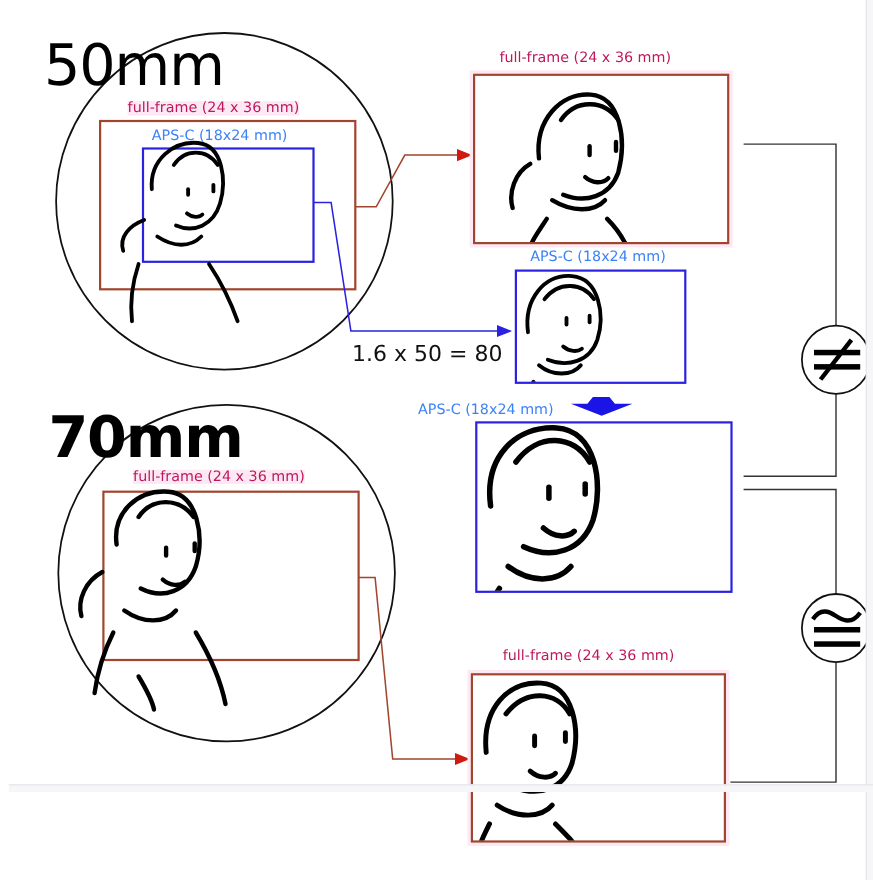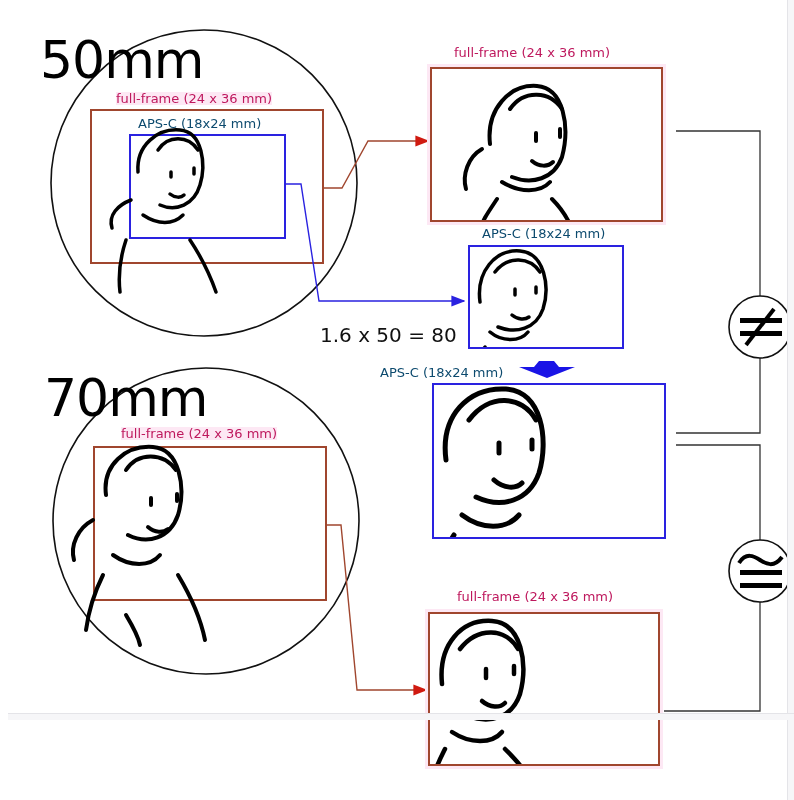--- a/index.html
+++ b/index.html
@@ -2,21 +2,21 @@
 <html><head>
 <meta charset="utf-8">
 <style>
   html, body { margin: 0; padding: 0; background: #ffffff; }
   body { width: 794px; height: 800px; position: relative; overflow: hidden;
          font-family: "DejaVu Sans", sans-serif; }
   .canvas { position: absolute; left: 8px; top: 0; width: 794px; height: 720px; }
   .lbl { position: absolute; white-space: nowrap; font-family: "DejaVu Sans", sans-serif; }
   .big { font-size: 52px; color: #000; line-height: 1; letter-spacing: -1px; }
   .ff  { font-size: 13px; color: #be185d; line-height: 1; }
-  .aps { font-size: 13px; color: #0c4a6e; line-height: 1; }
+  .aps { font-size: 13px; color: #3b82f6; line-height: 1; }
   .eq  { font-size: 20px; color: #111; line-height: 1; }
   .frame { position: absolute; box-sizing: border-box; background: #fff; overflow: hidden; }
   .frame.red { border: 2px solid #a0462e; box-shadow: 0 0 0 3px #fde8f4; }
   .frame.blue { border: 2px solid #2a22e0; }
   .frame svg { position: absolute; }
   .rborder { position:absolute; right:0; top:0; width:14px; height:800px; background:#f6f6f8; border-left:1px solid #e4e4e8;}
   .bborder { position:absolute; left:0; bottom:0; width:794px; height:6px; background:#f6f6f8; border-top:1px solid #e4e4e8;}
 </style>
 </head>
 <body>
@@ -88,27 +88,27 @@
       <path d="M95,575 C85,595 80,615 78,630"></path>
       <path d="M170,575 C182,595 192,615 197,640"></path>
       <line x1="143" y1="498" x2="143" y2="505"></line>
       <line x1="169" y1="494" x2="169" y2="501"></line>
       <path d="M140,527 C147,533 155,533 160,529"></path>
       <path d="M118,615 C124,625 130,635 132,645"></path>
     </g>
   </svg>
 
   <div class="lbl big" style="left:32px;top:34px;">50mm</div>
-  <div class="lbl big" style="left:36px;top:372px;">70mm</div>
+  <div class="lbl big" style="left:36px;top:372px;font-weight:bold;">70mm</div>
 
   <div class="lbl ff" style="left:108px;top:92px;background:#fde8f4;">full-frame (24 x 36 mm)</div>
   <div class="lbl aps" style="left:130px;top:117px;">APS-C (18x24 mm)</div>
   <div class="lbl ff" style="left:113px;top:427px;background:#fde8f4;">full-frame (24 x 36 mm)</div>
 
-  <div class="lbl eq" style="left:312px;top:311px;margin-top:14px;">1.6 x 50 = 80</div>
+  <div class="lbl eq" style="left:312px;top:311px;">1.6 x 50 = 80</div>
 
   <div class="lbl ff" style="left:446px;top:46px;">full-frame (24 x 36 mm)</div>
   <div class="lbl aps" style="left:474px;top:227px;">APS-C (18x24 mm)</div>
   <div class="lbl aps" style="left:372px;top:366px;">APS-C (18x24 mm)</div>
   <div class="lbl ff" style="left:449px;top:590px;">full-frame (24 x 36 mm)</div>
 
   <div class="frame red" style="left:422px;top:67px;width:233px;height:155px;">
     <svg width="233" height="155">
       <g fill="none" stroke="#000" stroke-width="4" stroke-linecap="round">
         <path d="M58,75 C54,40 78,15 105,17 C132,19 138,58 130,88 C122,110 100,116 80,108"></path>

